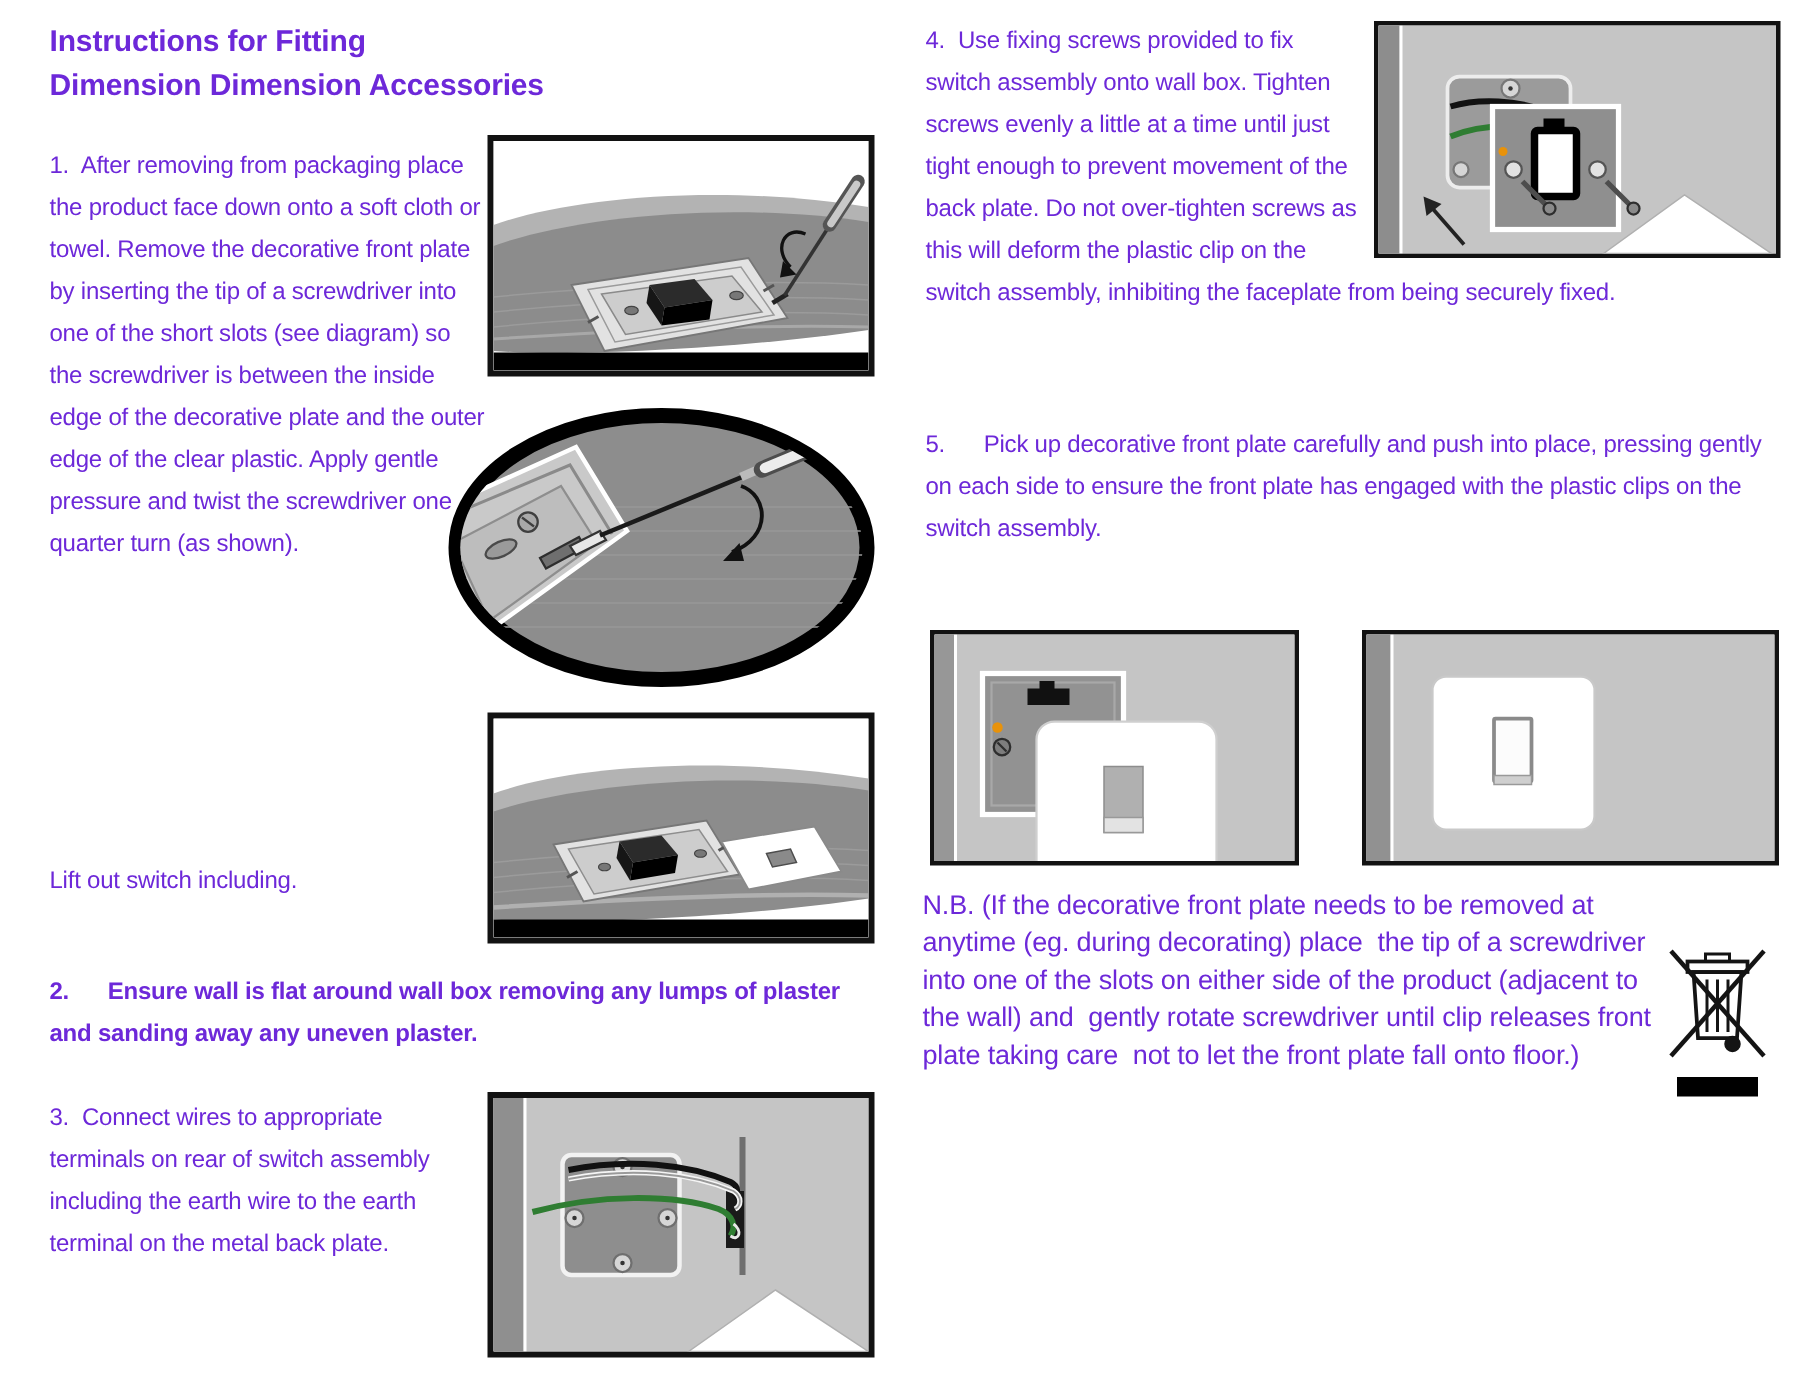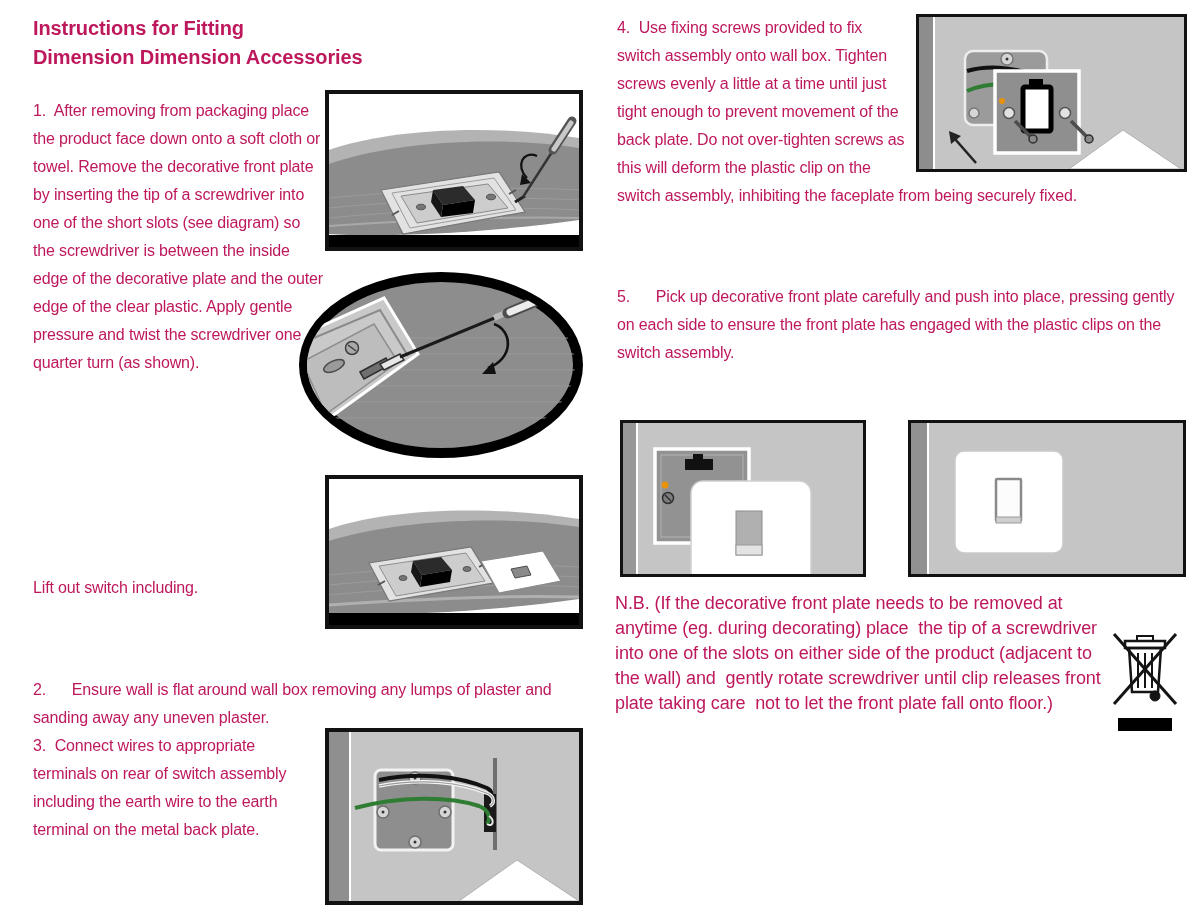--- a/index.html
+++ b/index.html
@@ -1,18 +1,18 @@
 <!DOCTYPE html>
 <html><head>
 <meta charset="utf-8">
 <style>
   html,body{margin:0;padding:0;background:#fff;}
   .page{
     position:relative;width:1200px;height:917px;background:#ffffff;overflow:hidden;
-    font-family:"Liberation Sans","DejaVu Sans",sans-serif;color:#be185d;
+    font-family:"Liberation Sans","DejaVu Sans",sans-serif;color:#6d28d9;
   }
   .abs{position:absolute;}
   .para{font-size:16px;line-height:28px;letter-spacing:-0.15px;white-space:pre-wrap;}
   .title{font-size:20px;line-height:29px;font-weight:bold;letter-spacing:-0.1px;}
   .fig{background:#fff;}
   .fig-border{border:4px solid #121212;}
   .fig-border3{border:3px solid #121212;}
   .nb{font-size:18px;line-height:25px;letter-spacing:-0.1px;white-space:pre-wrap;}
   .step4wrap{width:570px;}
   .step4wrap .floatfig{float:right;width:265px;height:152px;margin-left:10px;margin-bottom:2px;}
@@ -25,21 +25,21 @@
 
   <div class="abs title" style="left:33px;top:14px;width:520px;">
     <div>Instructions for Fitting</div>
     <div>Dimension Dimension Accessories</div>
   </div>
 
   <div class="abs para" style="left:33px;top:97px;width:292px;">1.  After removing from packaging place the product face down onto a soft cloth or towel. Remove the decorative front plate by inserting the tip of a screwdriver into one of the short slots (see diagram) so the screwdriver is between the inside edge of the decorative plate and the outer edge of the clear plastic. Apply gentle pressure and twist the screwdriver one quarter turn (as shown).</div>
 
   <div class="abs para" style="left:33px;top:574px;width:292px;">Lift out switch including.</div>
 
-  <div class="abs para" style="left:33px;top:676px;width:552px;">2.      Ensure wall is flat around wall box removing any lumps of plaster and sanding away any uneven plaster.</div>
+  <div class="abs para" style="left:33px;top:648px;width:552px;font-weight:bold;">2.      Ensure wall is flat around wall box removing any lumps of plaster and sanding away any uneven plaster.</div>
 
   <div class="abs para" style="left:33px;top:732px;width:272px;">3.  Connect wires to appropriate terminals on rear of switch assembly including the earth wire to the earth terminal on the metal back plate.</div>
 
   <div class="abs fig fig-border" style="left:325px;top:90px;width:250px;height:153px;">
     <svg width="250" height="153" viewBox="0 0 250 153">
       <rect width="250" height="153" fill="#ffffff"></rect>
       <g>
         <path d="M0,56 C50,38 150,28 250,44 L250,122 C160,134 60,140 0,136 Z" fill="#b3b3b3"></path>
         <path d="M0,70 C55,50 160,40 250,54 L250,126 C170,138 55,144 0,140 Z" fill="#8c8c8c"></path>
         <path d="M0,104 C80,96 180,92 250,96" stroke="#9b9b9b" fill="none" stroke-width="1"></path>

